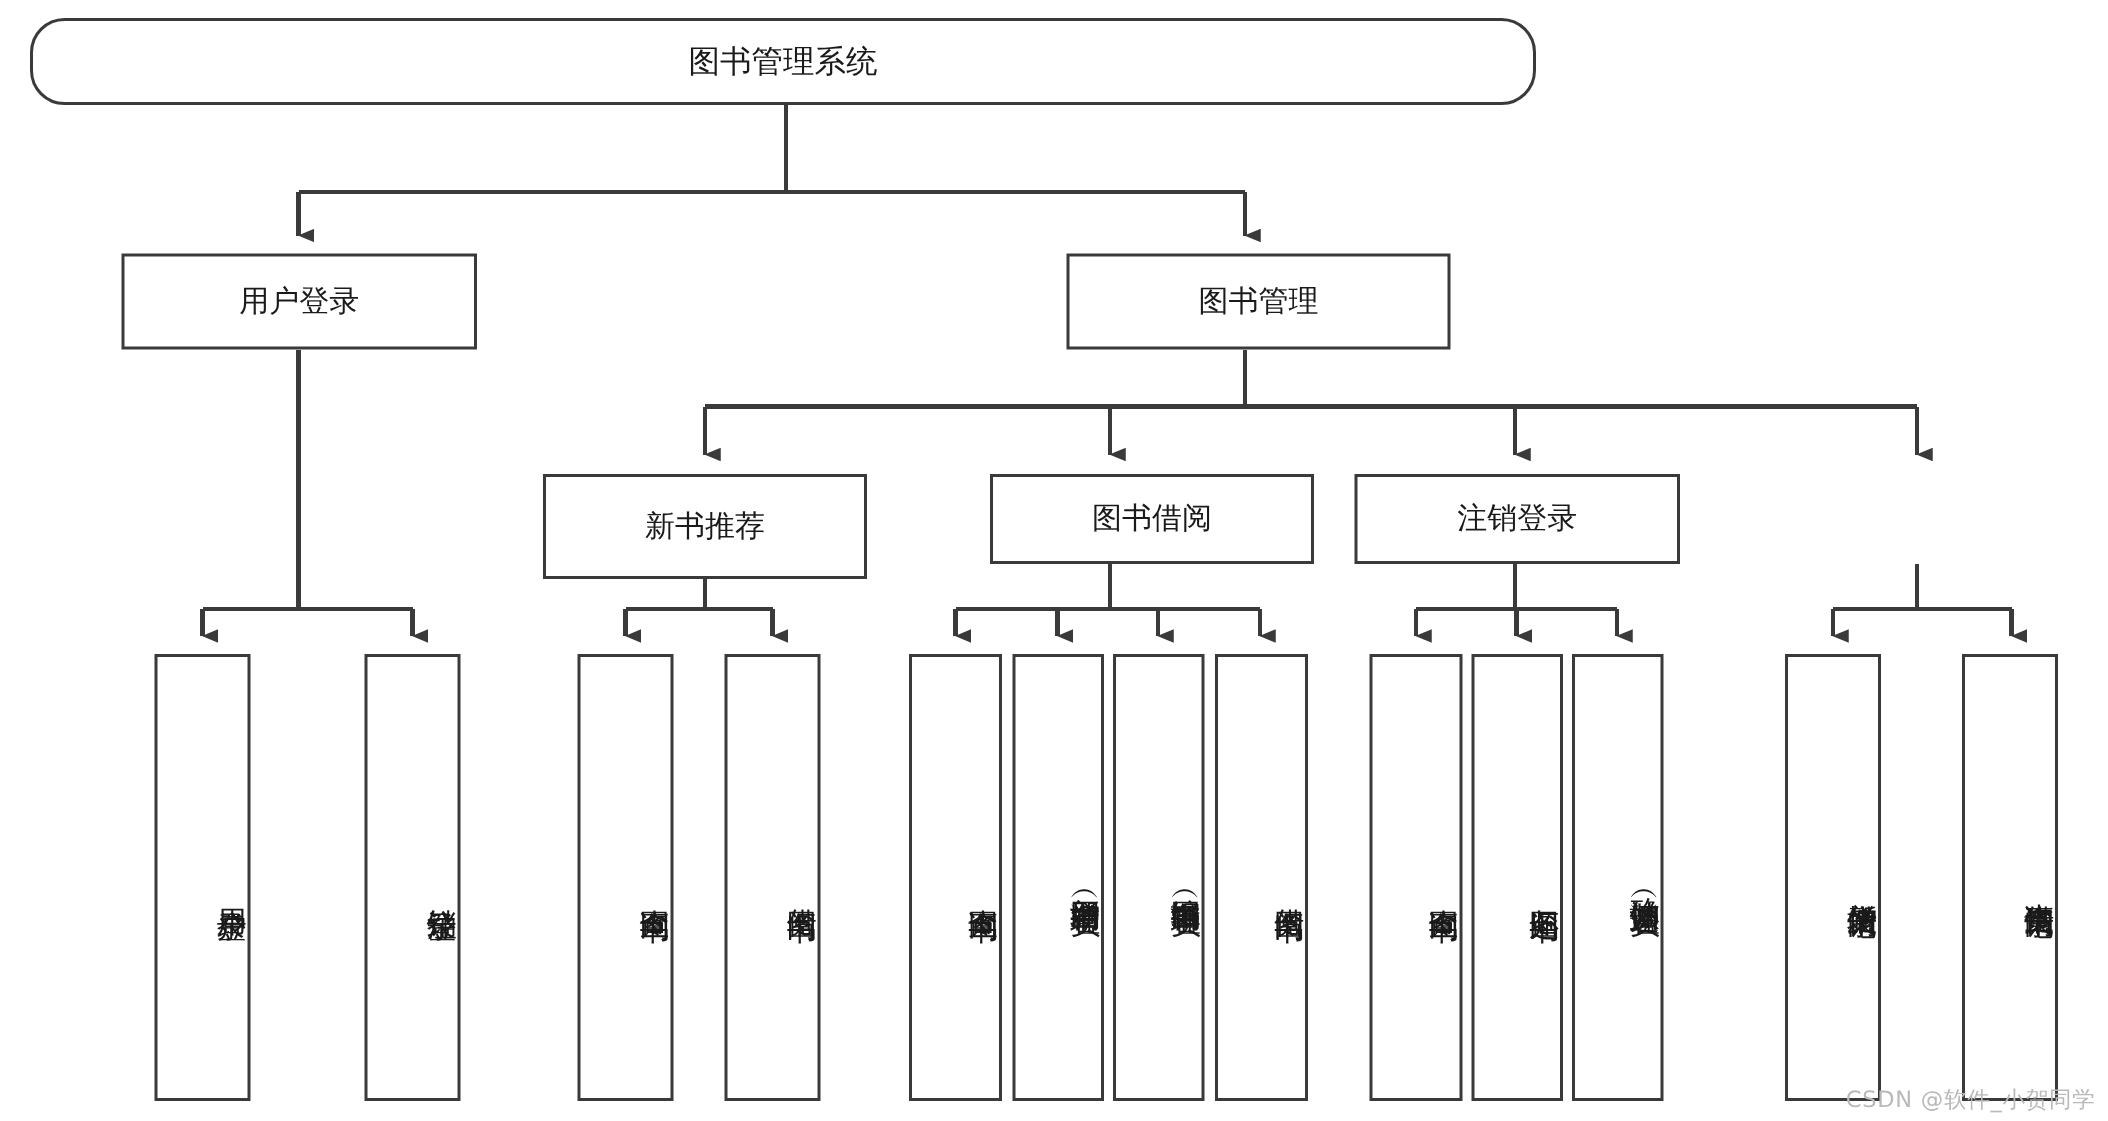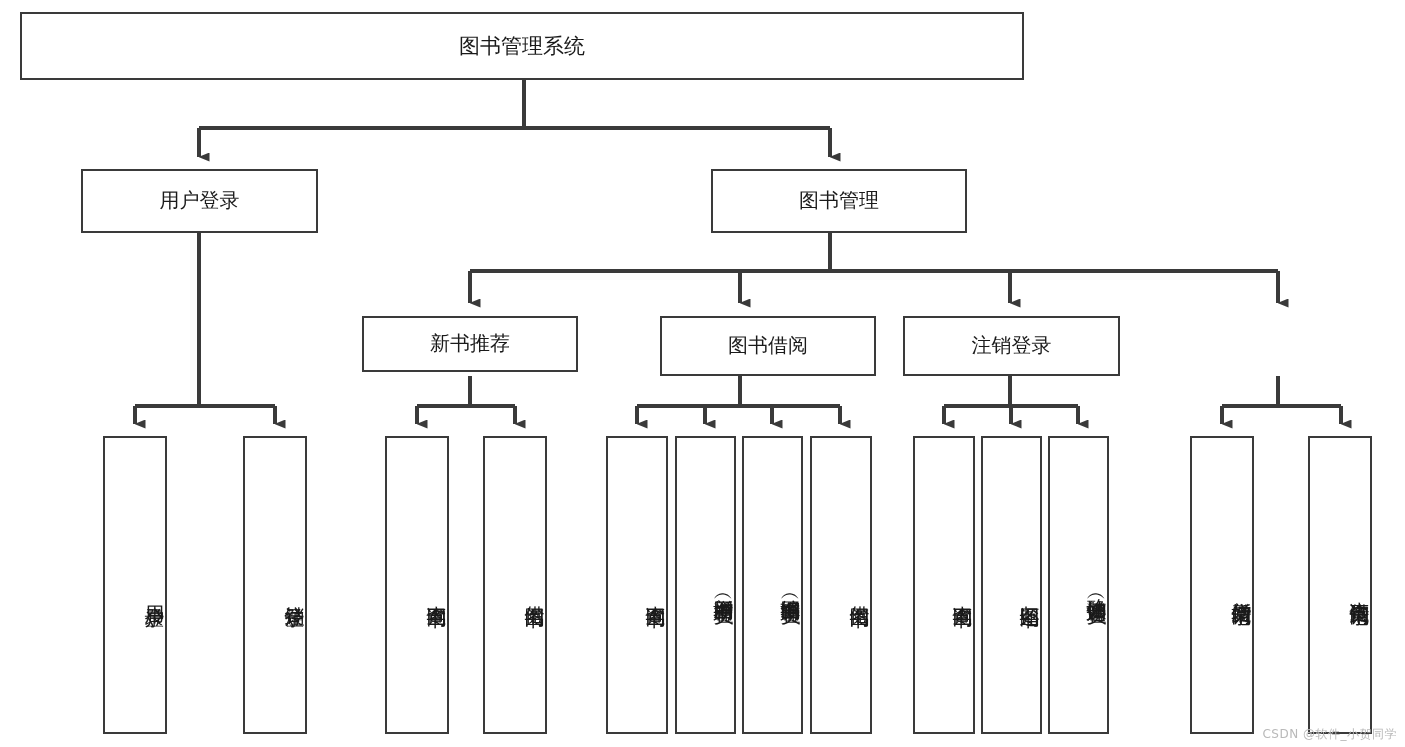--- a/index.html
+++ b/index.html
@@ -62,21 +62,21 @@
     line-height: 1.06;
     letter-spacing: 1px;
   }
   .node.leaf.tall .node-label {
     line-height: 1.04;
   }
   #watermark {
     position: absolute;
     right: 8px;
     bottom: 4px;
-    font-size: 12px;
+    font-size: 15px;
     color: #b9b9b9;
     letter-spacing: 0.5px;
     z-index: 5;
     white-space: nowrap;
     font-family: "DejaVu Sans", "Liberation Sans", sans-serif;
     text-align: center;
   }
 </style>
 </head>
 <body>
@@ -127,33 +127,33 @@
       <path d="M1078,406 L1078,424" marker-end="url(#arrowhead)"></path>
 
       <path d="M1278,376 L1278,406"></path>
       <path d="M1222,406 L1341,406"></path>
       <path d="M1222,406 L1222,424" marker-end="url(#arrowhead)"></path>
       <path d="M1341,406 L1341,424" marker-end="url(#arrowhead)"></path>
 
     </g>
   </svg>
 
-  <div class="node root" style="left:20px; top:12px; width:1004px; height:68px;">
+  <div class="node root" style="left:20px; top:12px; width:1004px; height:58px;border-radius:23px;">
     <span class="node-label">图书管理系统</span>
   </div>
 
   <div class="node branch" style="left:81px; top:169px; width:237px; height:64px;">
     <span class="node-label">用户登录</span>
   </div>
 
   <div class="node branch" style="left:711px; top:169px; width:256px; height:64px;">
     <span class="node-label">图书管理</span>
   </div>
 
-  <div class="node branch" style="left:362px; top:316px; width:216px; height:56px;">
+  <div class="node branch" style="left:362px; top:316px; width:216px; height:70px;">
     <span class="node-label">新书推荐</span>
   </div>
 
   <div class="node branch" style="left:632px; top:316px; width:216px; height:60px;margin-left:28px;">
     <span class="node-label">图书借阅</span>
   </div>
 
   <div class="node branch" style="left:903px; top:316px; width:217px; height:60px;">
     <span class="node-label">注销登录</span>
   </div>

